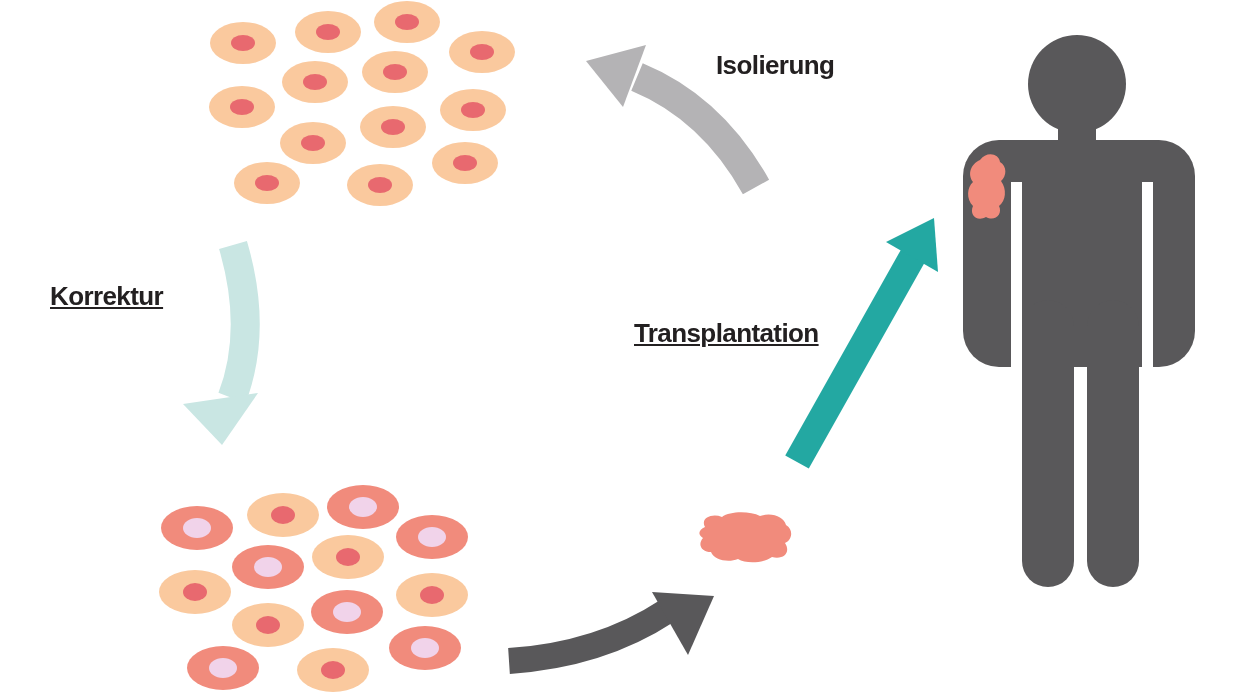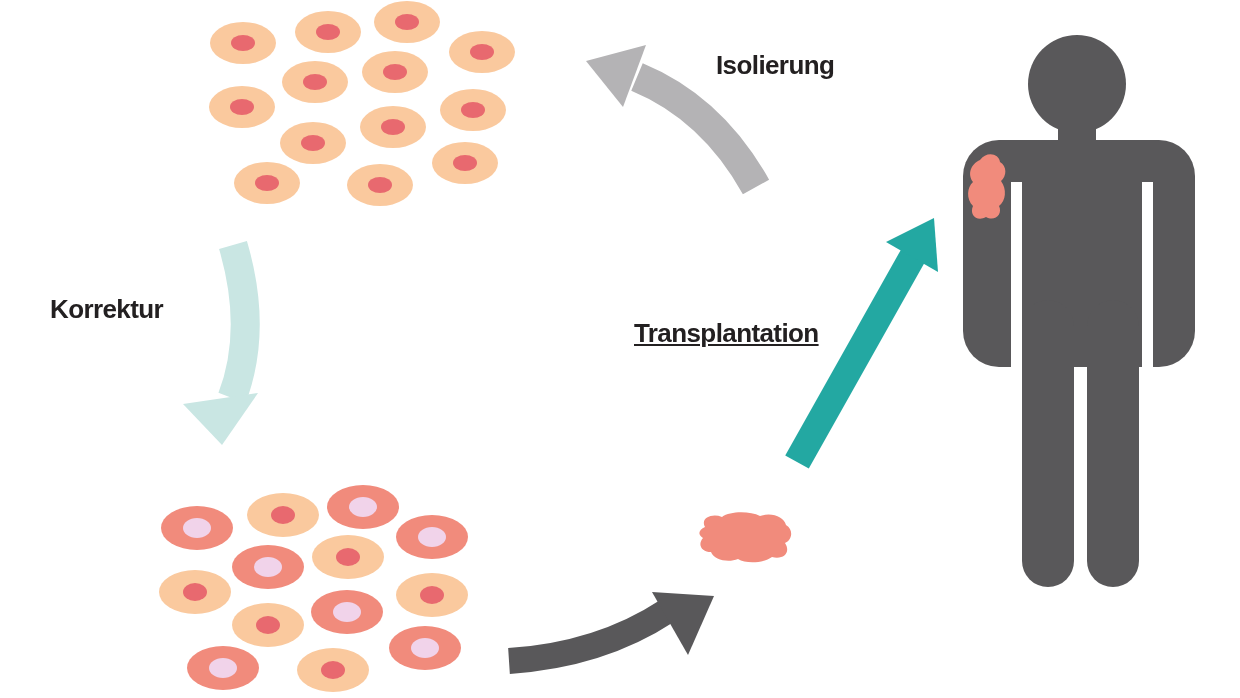--- a/index.html
+++ b/index.html
@@ -14,21 +14,21 @@
   .label{
     position:absolute;
     font-weight:700;
     font-size:26px;
     line-height:27px;
     letter-spacing:-0.6px;
     color:var(--label-text,#232021);
     white-space:nowrap;
   }
   [data-name="isolation-label"]{left:716px;top:52px;}
-  [data-name="correction-label"]{left:50px;top:296px;}
+  [data-name="correction-label"]{left:50px;top:283px;text-decoration:underline;}
   [data-name="transplantation-label"]{left:634px;top:320px;text-decoration:underline;}
 </style>
 </head>
 <body data-name="diagram-page">
 
 <div class="stage" data-name="diagram-canvas">
 
   <svg width="1240" height="698" viewBox="0 0 1240 698" data-name="diagram-svg">
 
     <g data-name="isolation-arrow">

